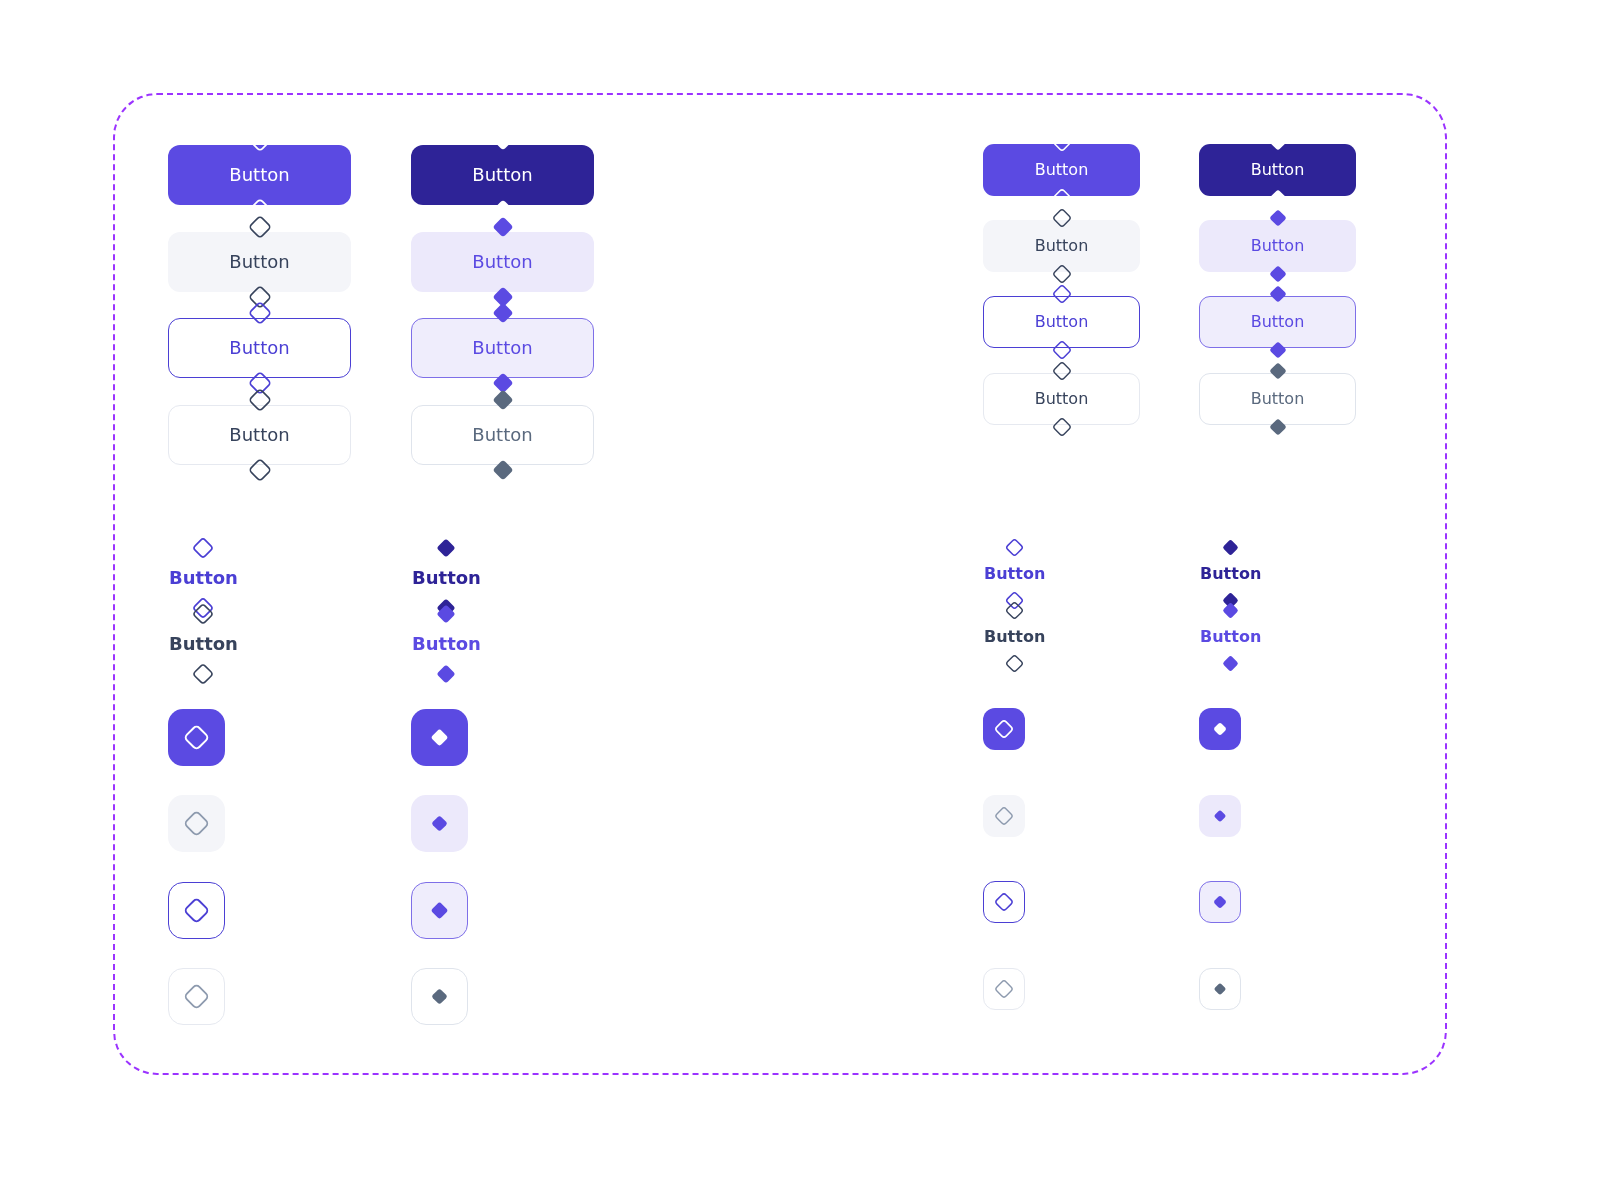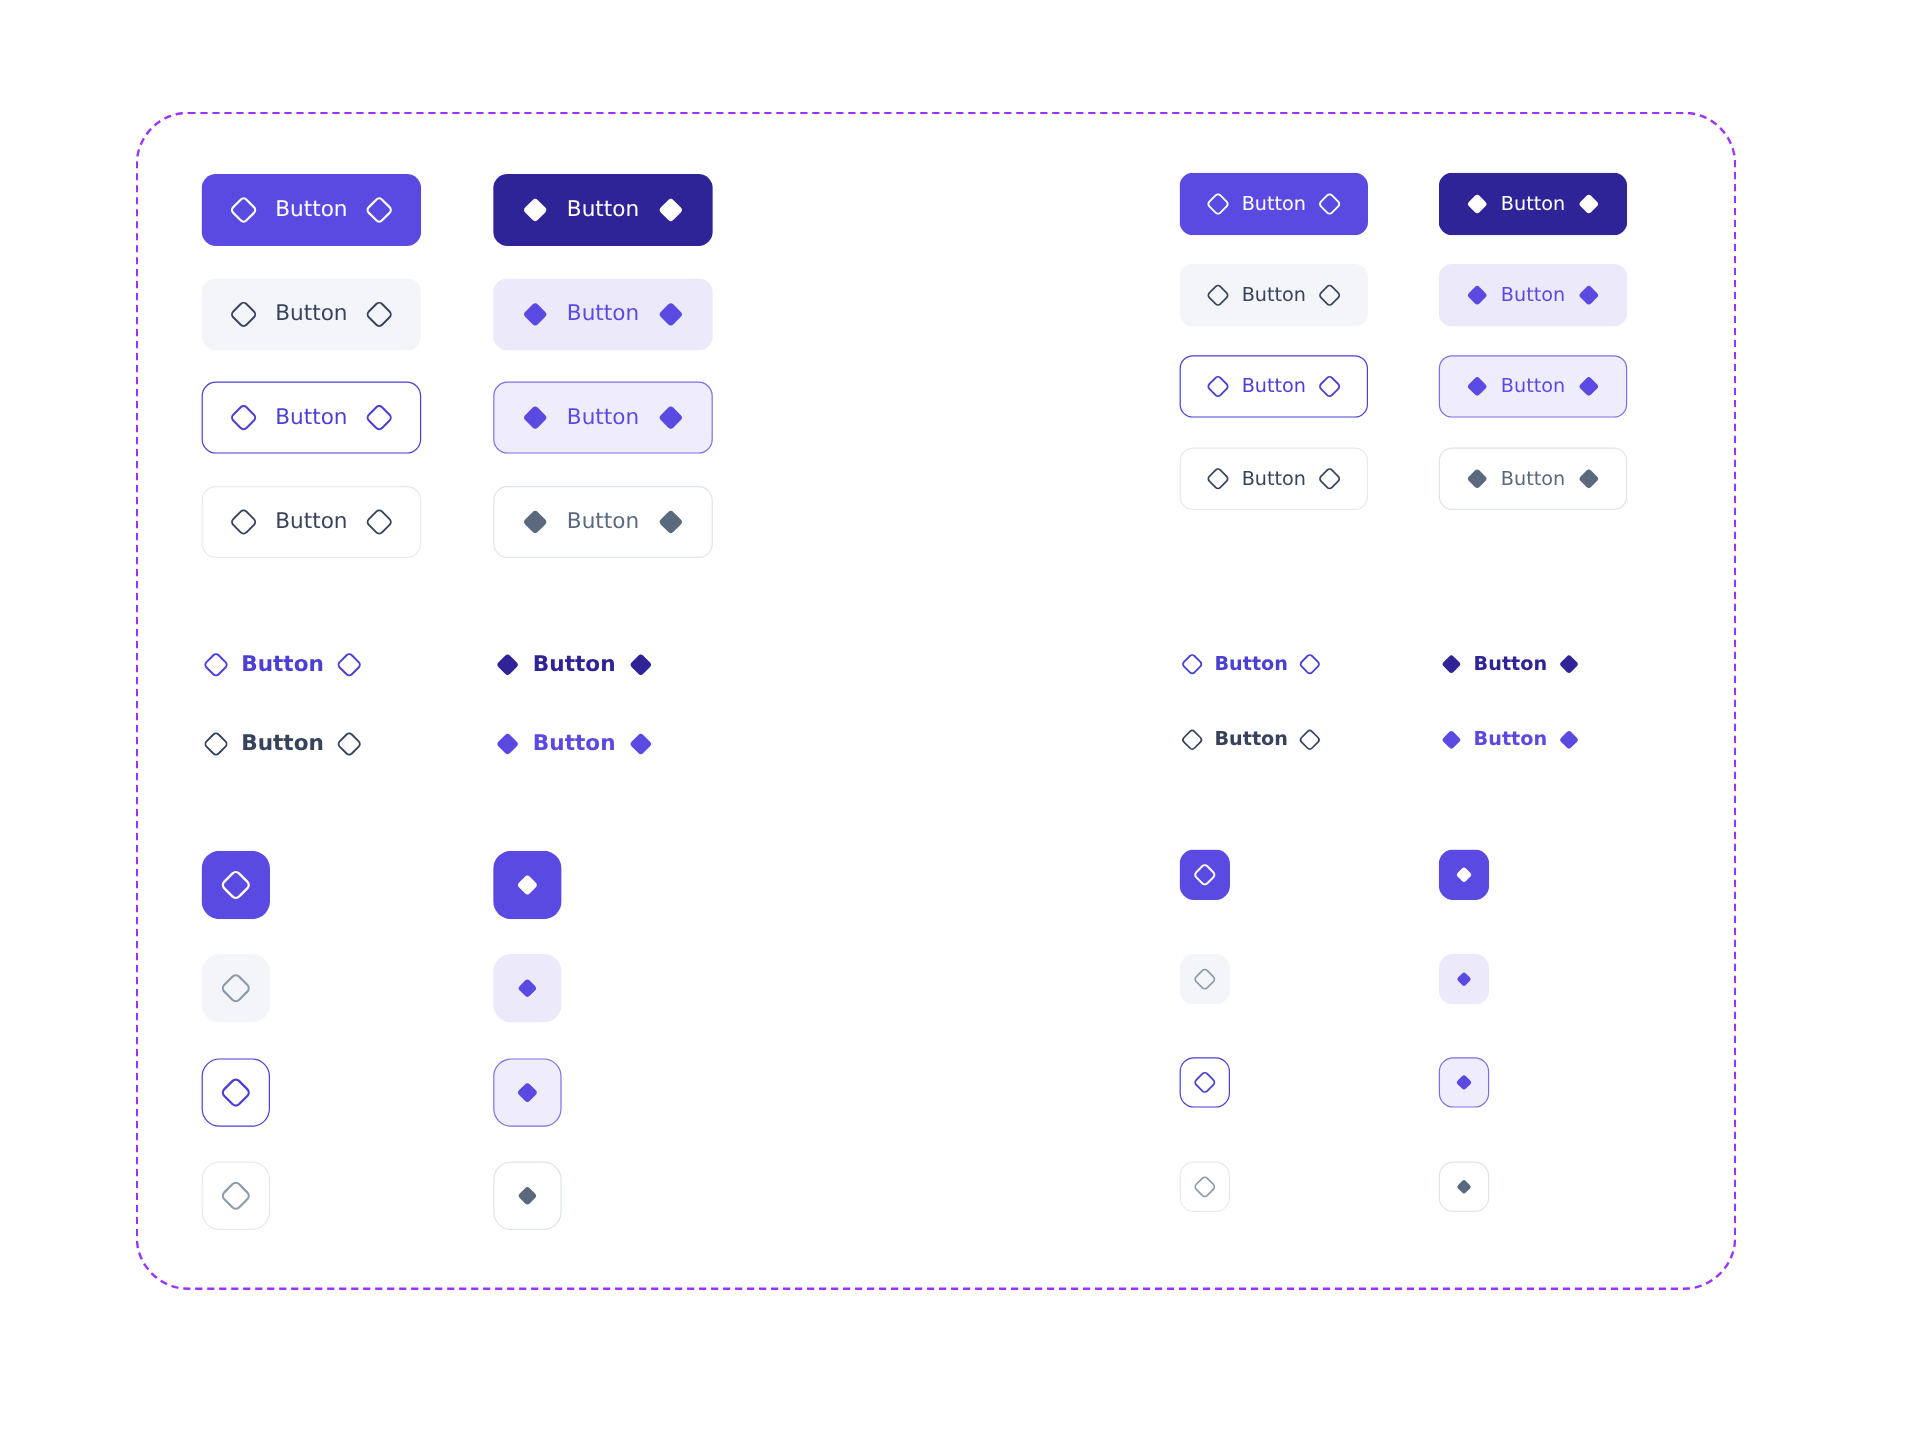--- a/index.html
+++ b/index.html
@@ -32,20 +32,21 @@
     display:inline-flex;
     align-items:center;
     justify-content:center;
     box-sizing:border-box;
     border:1px solid transparent;
     background:transparent;
     white-space:nowrap;
     cursor:pointer;
     font-family:"DejaVu Sans","Liberation Sans",sans-serif;
     font-weight:400;
+    flex-direction:column;
   }
   .btn .lbl{line-height:1;}
 
   
   .size-lg{
     width:183px;height:60px;
     border-radius:12px;
     gap:14px;
     font-size:18px;
   }

